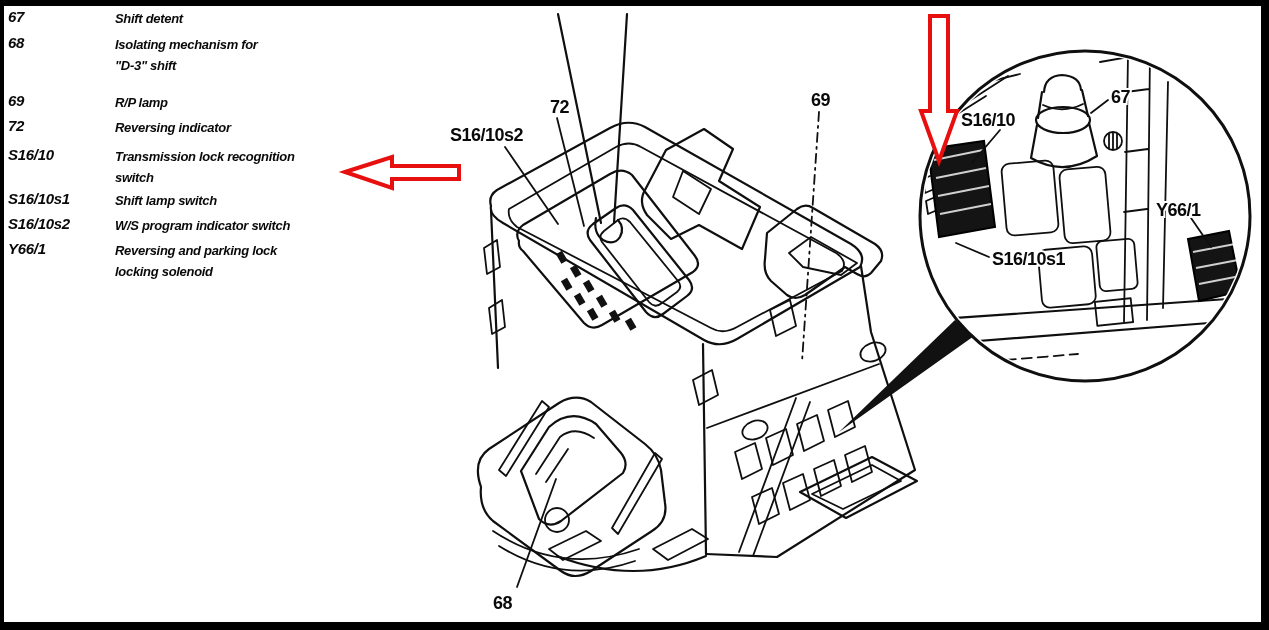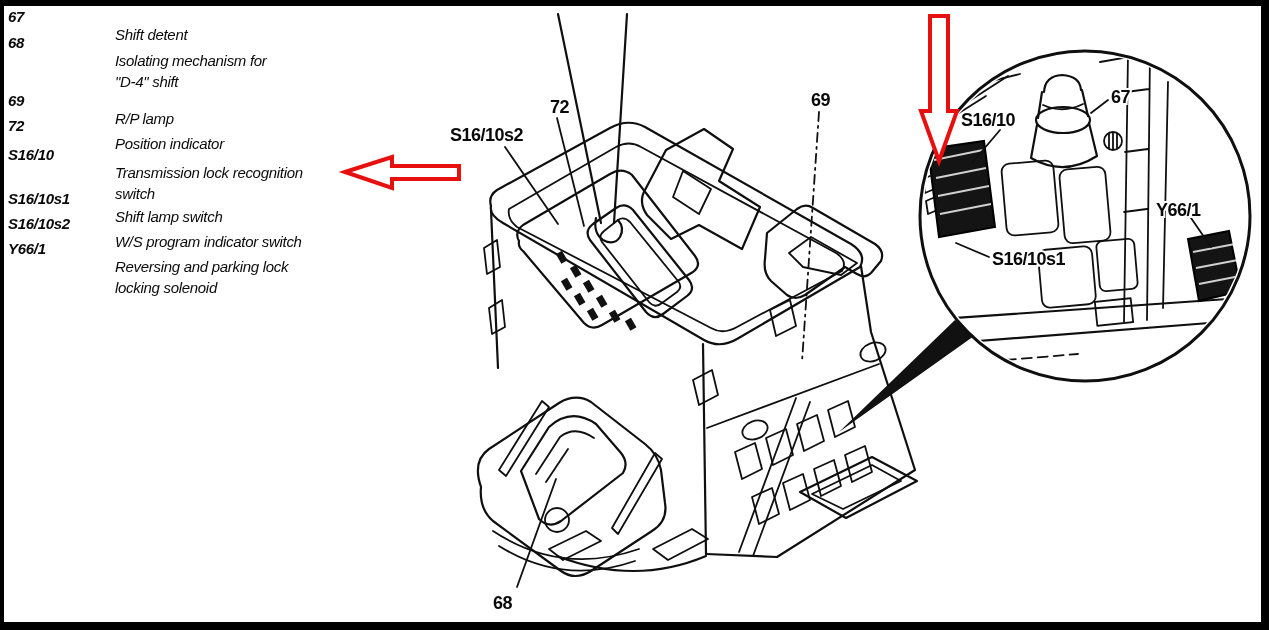--- a/index.html
+++ b/index.html
@@ -4,51 +4,51 @@
 <style>
   html,body{margin:0;padding:0;background:#fff;}
   body{width:1269px;height:630px;position:relative;overflow:hidden;
        font-family:"Liberation Sans",sans-serif;}
   .frame{position:absolute;inset:0;border-style:solid;border-color:#000;
          border-width:6px 8px 8px 4px;pointer-events:none;z-index:10;}
   .legend{position:absolute;left:8px;top:0;width:350px;z-index:5;}
   .legend-row{position:absolute;left:0;width:350px;color:#0a0a0a;}
   .legend-code{position:absolute;left:0;top:0;width:104px;
         font-size:15px;font-weight:bold;font-style:italic;letter-spacing:-0.3px;}
-  .legend-desc{position:absolute;left:107px;top:16px;width:240px;
-        font-size:15px;font-weight:normal;font-style:italic;line-height:21px;
+  .legend-desc{position:absolute;left:107px;top:0;width:240px;
+        font-size:13px;font-weight:bold;font-style:italic;line-height:21px;
         letter-spacing:-0.3px;white-space:pre-line;}
   svg{position:absolute;left:0;top:0;}
   .ink{stroke:#0f0f0f;stroke-width:2.2;fill:none;stroke-linecap:round;stroke-linejoin:round;}
   .thin{stroke-width:1.8;}
   .lbl{font-family:"Liberation Sans",sans-serif;font-size:18px;font-weight:bold;
        letter-spacing:-0.5px;fill:#0a0a0a;stroke:#fff;stroke-width:4px;paint-order:stroke;}
 </style>
 </head>
 <body>
 
 <div class="frame"></div>
 
 <div class="legend">
   <div class="legend-row" style="top:8px">
     <span class="legend-code">67</span>
     <span class="legend-desc">Shift detent</span>
   </div>
   <div class="legend-row" style="top:34px">
     <span class="legend-code">68</span>
     <span class="legend-desc">Isolating mechanism for
-"D-4" shift</span>
+"D-3" shift</span>
   </div>
   <div class="legend-row" style="top:92px">
     <span class="legend-code">69</span>
     <span class="legend-desc">R/P lamp</span>
   </div>
   <div class="legend-row" style="top:117px">
     <span class="legend-code">72</span>
-    <span class="legend-desc">Position indicator</span>
+    <span class="legend-desc">Reversing indicator</span>
   </div>
   <div class="legend-row" style="top:146px">
     <span class="legend-code">S16/10</span>
     <span class="legend-desc">Transmission lock recognition
 switch</span>
   </div>
   <div class="legend-row" style="top:190px">
     <span class="legend-code">S16/10s1</span>
     <span class="legend-desc">Shift lamp switch</span>
   </div>

